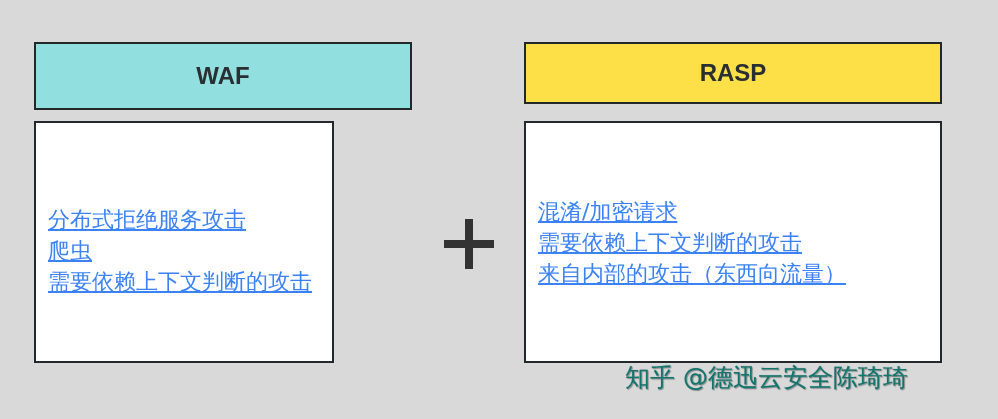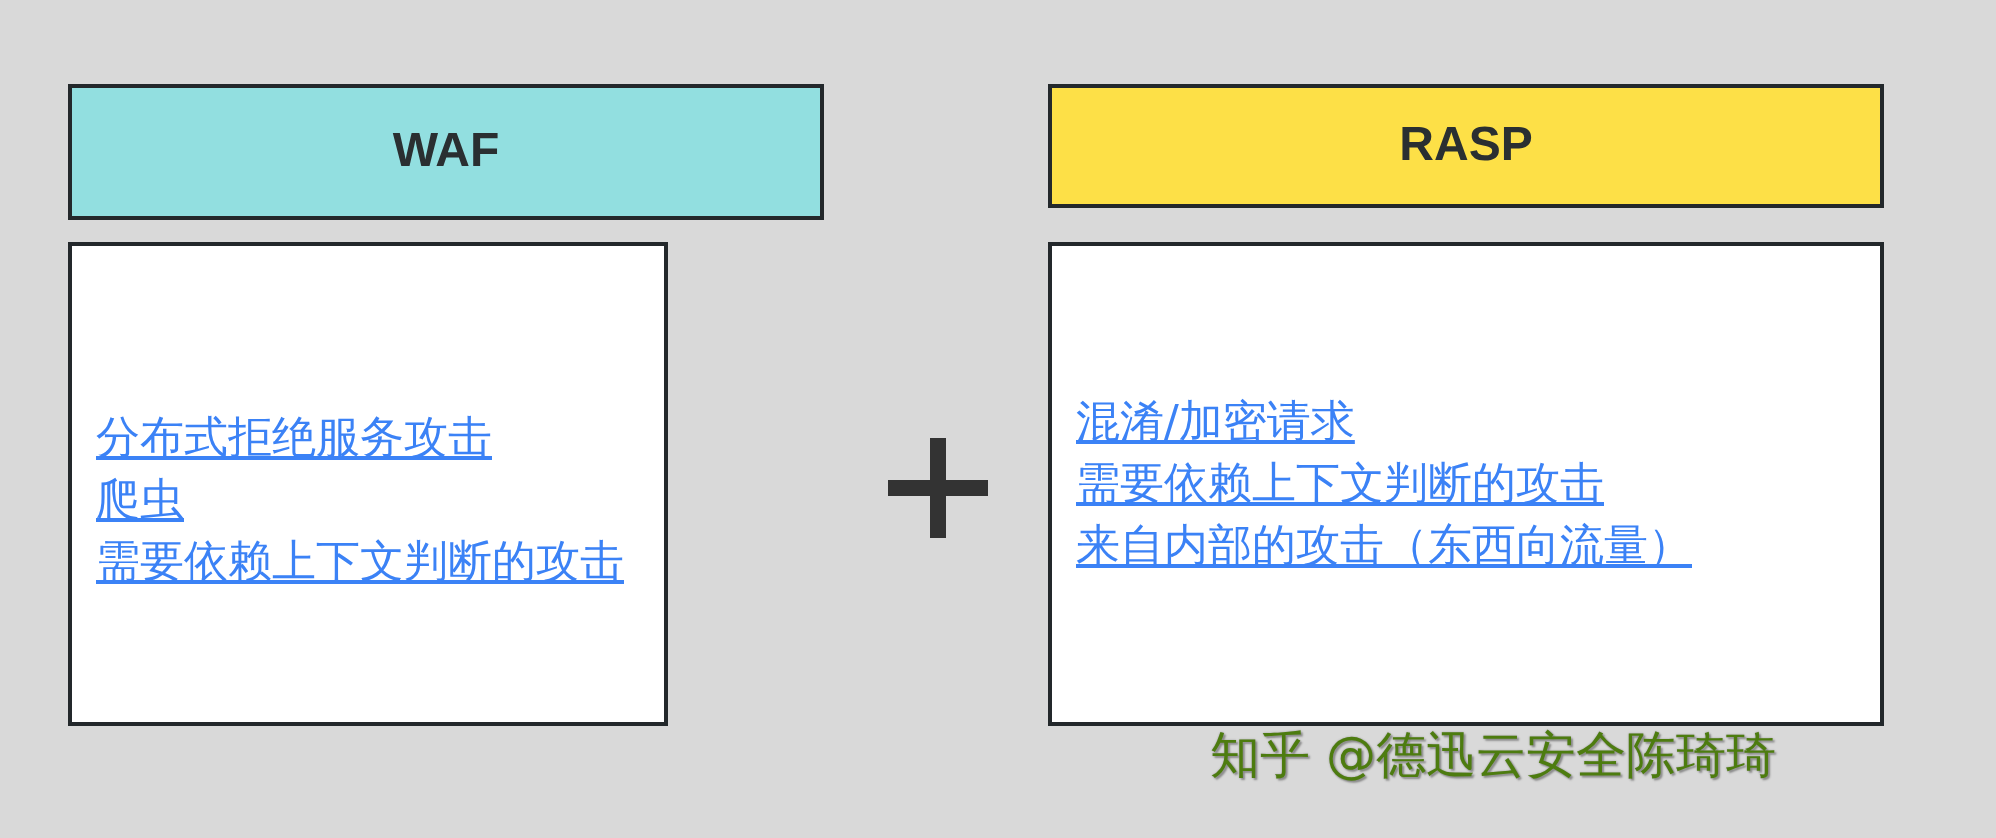--- a/index.html
+++ b/index.html
@@ -38,24 +38,24 @@
   #waf-header { left: 34px; top: 42px; width: 378px; height: 68px; background: #92dfe0; }
   #waf-panel  { left: 34px; top: 121px; width: 300px; height: 242px; padding-left: 12px; padding-top: 16px; }
   #rasp-header { left: 524px; top: 42px; width: 418px; height: 62px; background: #fde047; }
   #rasp-panel  { left: 524px; top: 121px; width: 418px; height: 242px; padding-left: 12px; padding-top: 0px; }
   #plus {
     position: absolute; left: 444px; top: 219px; width: 50px; height: 50px;
   }
   #plus .h { position: absolute; left: 0; top: 21px; width: 50px; height: 8px; background: #333333; }
   #plus .v { position: absolute; left: 21px; top: 0; width: 8px; height: 50px; background: #333333; }
   #watermark {
-    position: absolute; left: 605px; top: 361px;
+    position: absolute; left: 625px; top: 361px;
     font-family: "DejaVu Sans", sans-serif;
     font-size: 25px;
-    color: #4d7c0f;
+    color: #0f766e;
     text-shadow: 1px 1px 1px #8a8a8a, 0 0 1px #9a9a9a;
     white-space: nowrap;
     letter-spacing: 0px;
   }
 </style>
 </head>
 <body>
 
 <div id="waf-header" class="header">
   <span>WAF</span>

